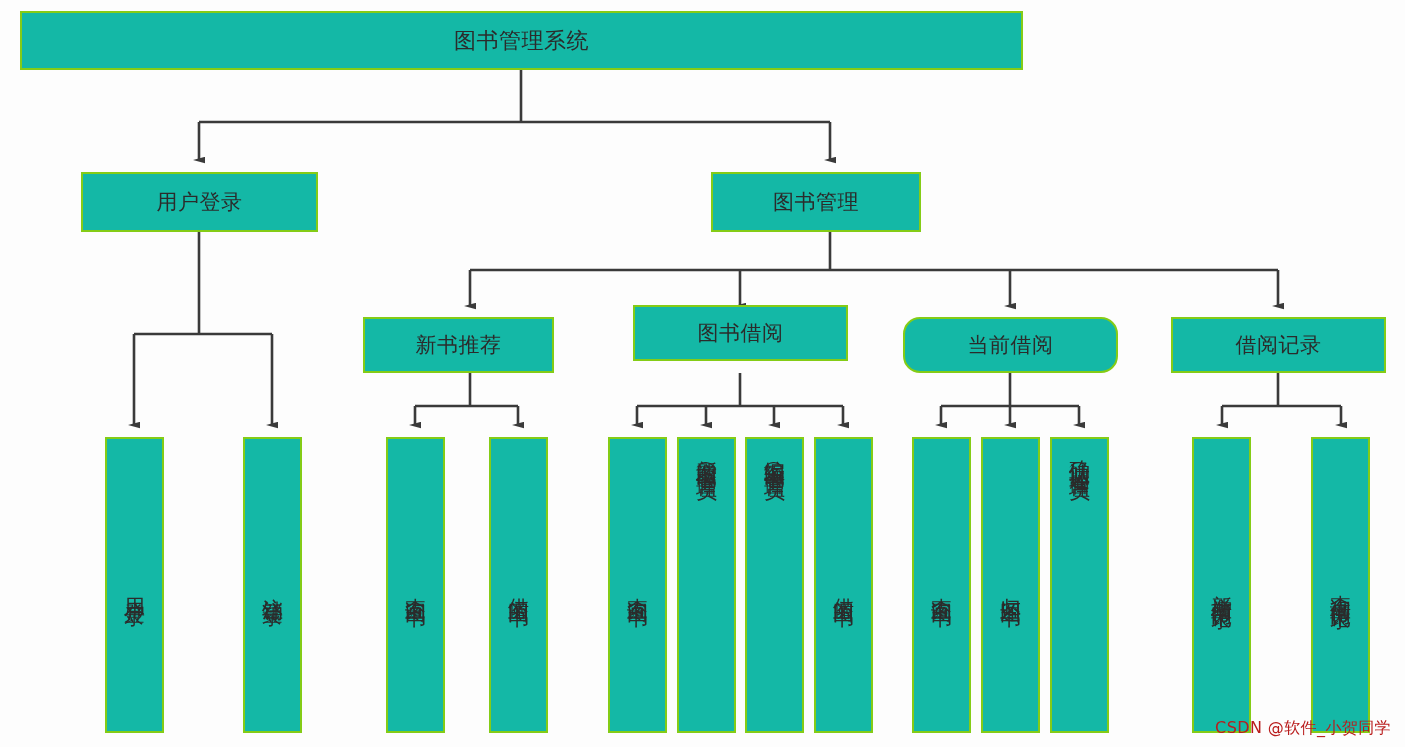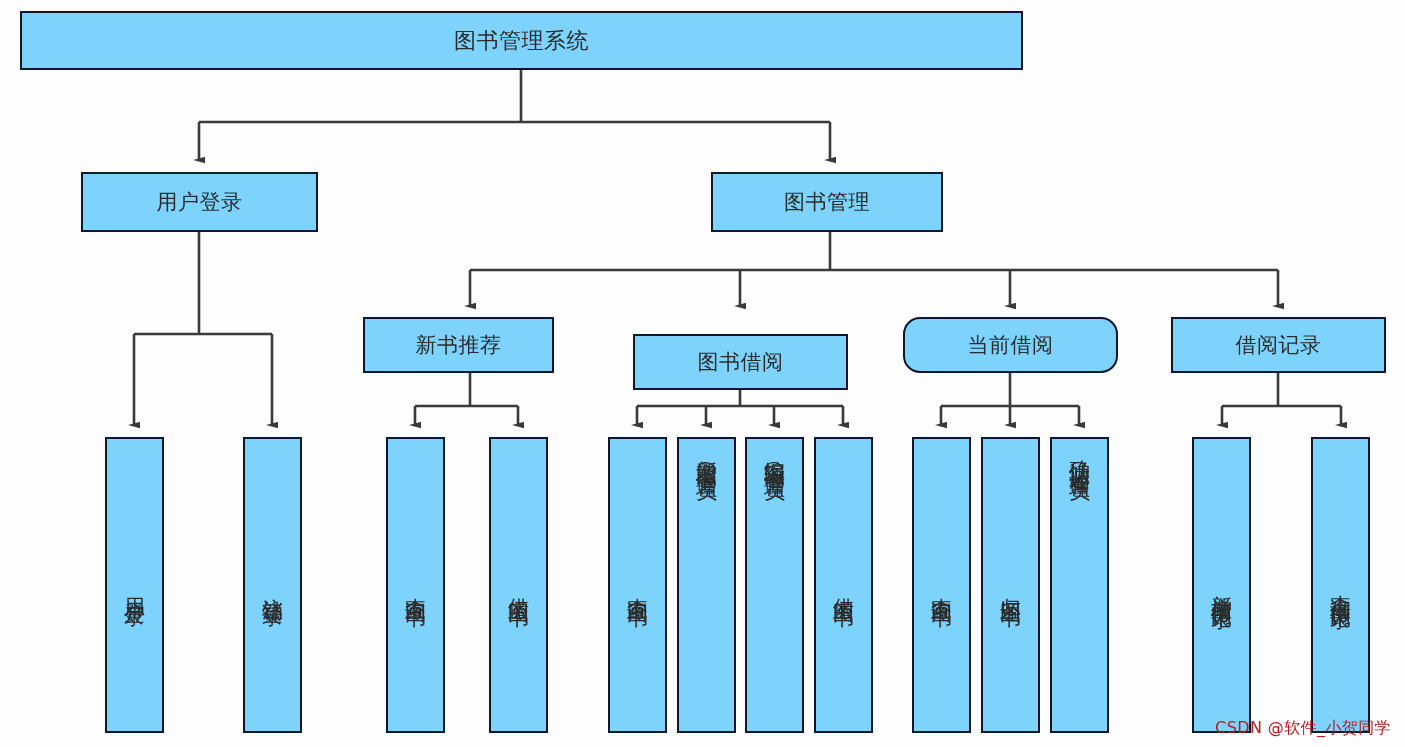--- a/index.html
+++ b/index.html
@@ -23,22 +23,22 @@
     position: absolute;
     left: 0;
     top: 0;
     width: 1405px;
     height: 747px;
     pointer-events: none;
   }
   .node-box {
     position: absolute;
     box-sizing: border-box;
-    background: #7dd3fc;
-    border: 2px solid #0f172a;
+    background: #14b8a6;
+    border: 2px solid #84cc16;
     display: flex;
     align-items: center;
     justify-content: center;
     color: #2b2b2b;
     z-index: 2;
   }
   .node-label {
     display: block;
     text-align: center;
     line-height: 1.18;
@@ -138,28 +138,28 @@
     </g>
   </svg>
 
   <div class="node-box horizontal root" style="left:20px; top:11px; width:1003px; height:59px;">
     <span class="node-label">图书管理系统</span>
   </div>
 
   <div class="node-box horizontal" style="left:81px; top:172px; width:237px; height:60px;">
     <span class="node-label">用户登录</span>
   </div>
-  <div class="node-box horizontal" style="left:711px; top:172px; width:232px; height:60px;">
+  <div class="node-box horizontal" style="left:711px; top:172px; width:210px; height:60px;">
     <span class="node-label">图书管理</span>
   </div>
 
   <div class="node-box horizontal" style="left:363px; top:317px; width:191px; height:56px;">
     <span class="node-label">新书推荐</span>
   </div>
-  <div class="node-box horizontal" style="left:633px; top:334px; width:215px; height:56px;">
+  <div class="node-box horizontal" style="left:633px; top:305px; width:215px; height:56px;">
     <span class="node-label">图书借阅</span>
   </div>
   <div class="node-box horizontal" style="left:903px; top:317px; width:215px; height:56px;border-radius:17px;">
     <span class="node-label">当前借阅</span>
   </div>
   <div class="node-box horizontal" style="left:1171px; top:317px; width:215px; height:56px;align-items:center;">
     <span class="node-label">借阅记录</span>
   </div>
 
   <div class="node-box vertical centered" style="left:105px; top:437px; width:59px; height:296px;">

